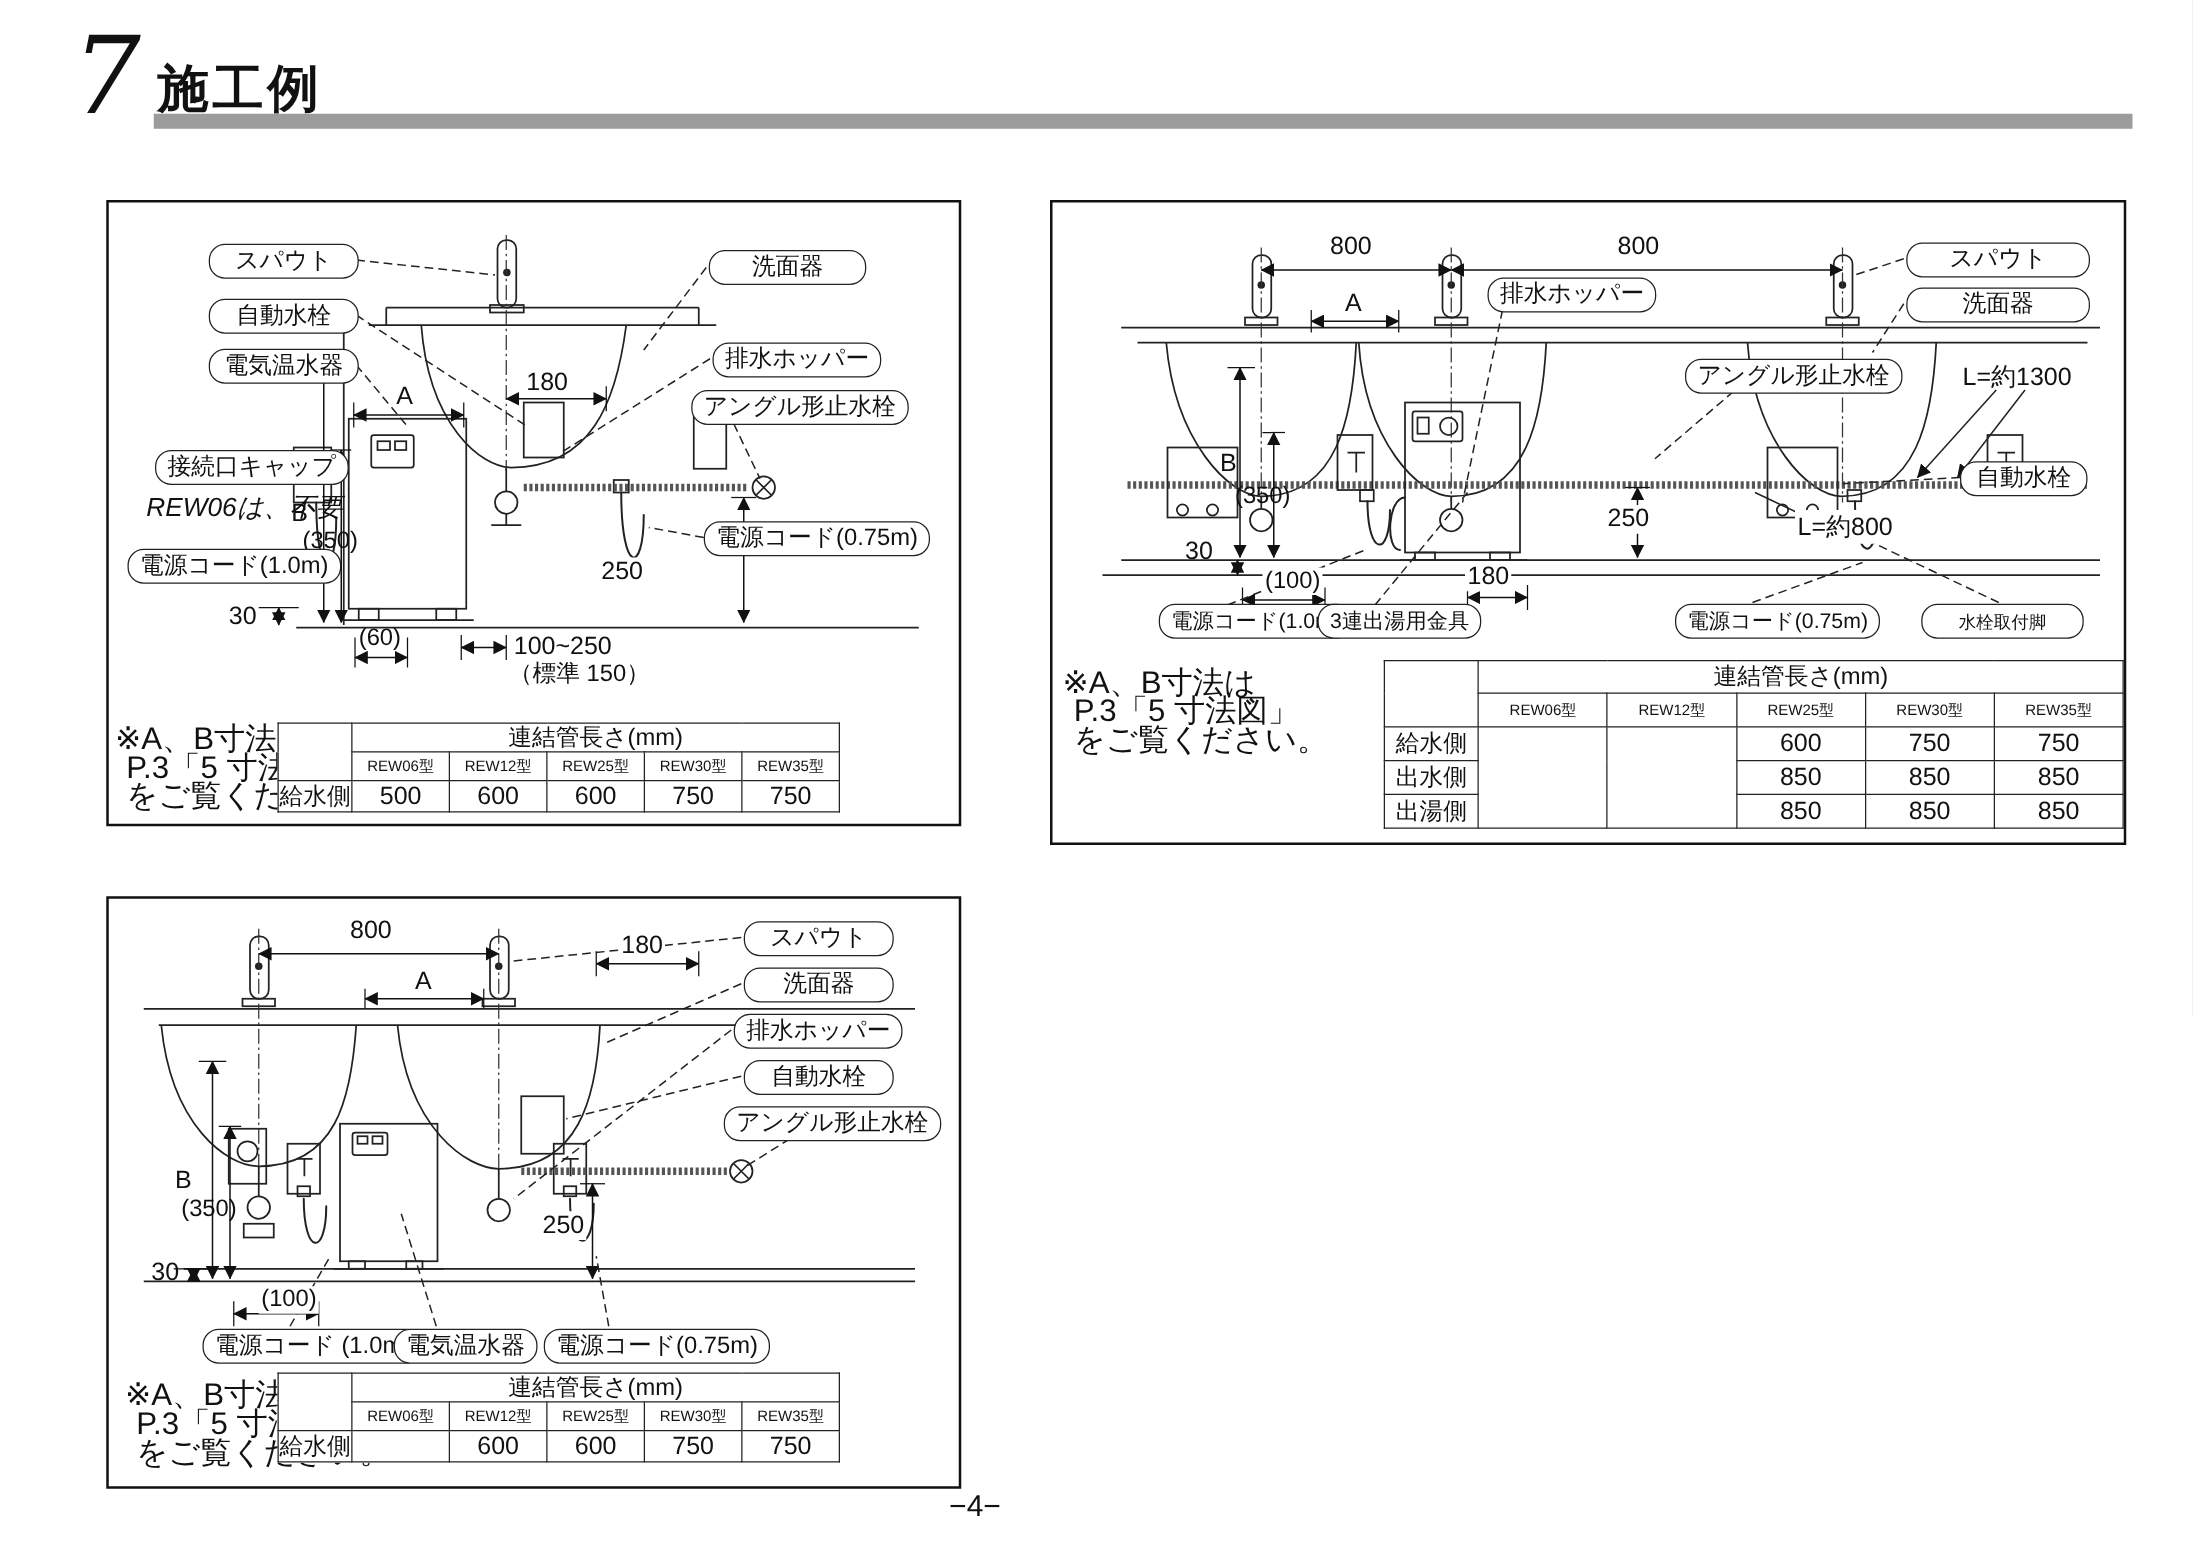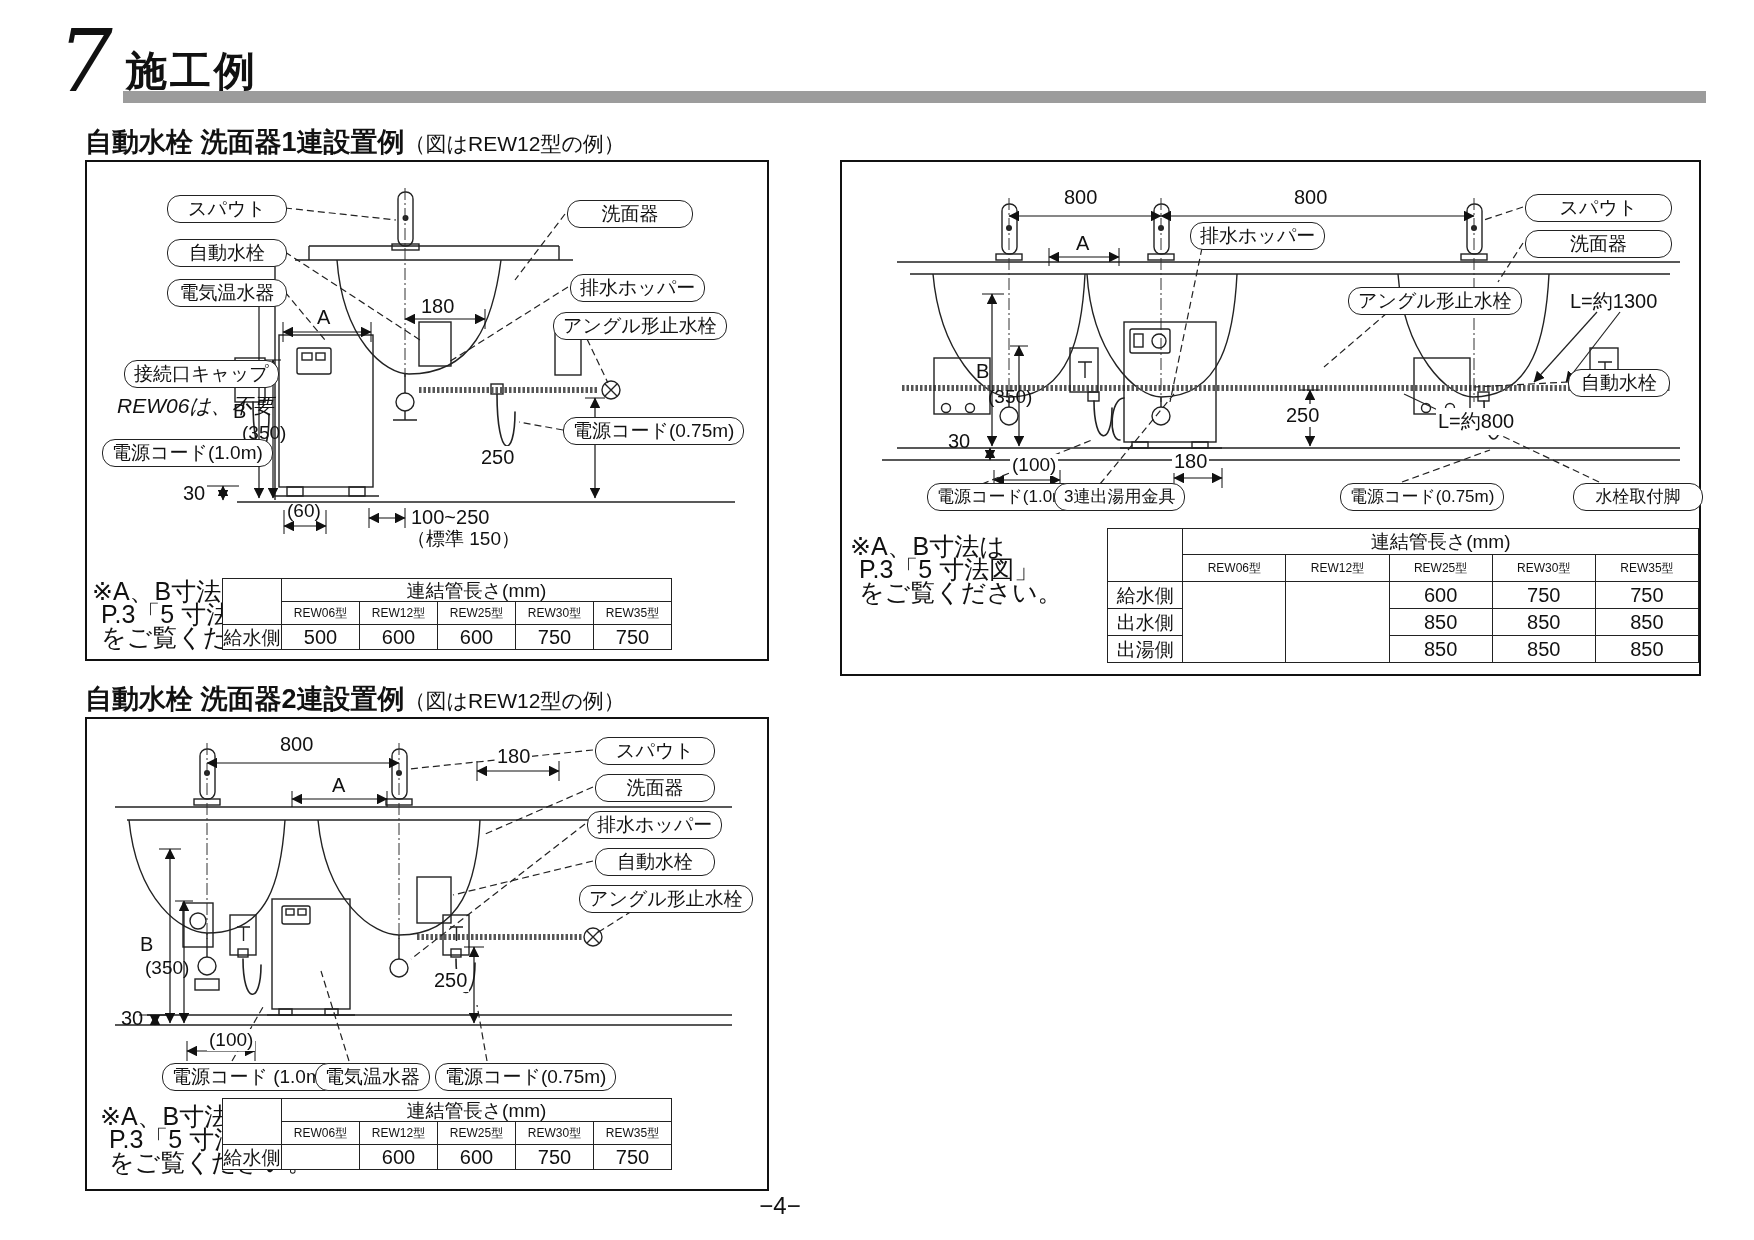--- a/index.html
+++ b/index.html
@@ -47,23 +47,20 @@
 </style>
 </head>
 <body>
 
 <div id="page">
 
   <div id="sec-num">7</div>
   <div id="sec-title">施工例</div>
   <div id="sec-bar"></div>
 
-  <div class="ptitle" style="left:85px;top:124px;">
-    <span class="main">自動水栓 洗面器1連設置例</span><span class="sub">（図はREW12型の例）</span>
-  </div>
 
   <div class="panel" style="left:85px;top:160px;width:680px;height:497px;">
     <svg width="680" height="497" viewBox="0 0 680 497">
       <defs>
         <marker id="arP1" viewBox="0 0 10 10" markerWidth="9" markerHeight="9" refX="9.5" refY="5" orient="auto-start-reverse">
             <path d="M0,0L10,5L0,10z" fill="#111"></path>
           </marker>
       </defs>
       <g>
         <path class="ln" d="M222,84H472M222,84V98M472,84V98M208,98H486"></path>
@@ -286,21 +283,21 @@
     <div class="callout" style="left:348px;top:60px;">排水ホッパー</div>
     <div class="callout" style="left:683px;top:32px;width:127px;">スパウト</div>
     <div class="callout" style="left:683px;top:68px;width:127px;">洗面器</div>
     <div class="callout" style="left:506px;top:125px;">アングル形止水栓</div>
     <div class="dim" style="left:728px;top:126px;">L=約1300</div>
     <div class="callout" style="left:726px;top:207px;width:82px;">自動水栓</div>
     <div class="dim bg" style="left:594px;top:246px;">L=約800</div>
     <div class="callout" style="left:85px;top:321px;font-size:17px;">電源コード(1.0m)</div>
     <div class="callout" style="left:212px;top:321px;font-size:17px;">3連出湯用金具</div>
     <div class="callout" style="left:498px;top:321px;font-size:17px;">電源コード(0.75m)</div>
-    <div class="callout" style="left:695px;top:321px;width:110px;font-size:17px;margin-left:36px;">水栓取付脚</div>
+    <div class="callout" style="left:695px;top:321px;width:110px;font-size:14px;">水栓取付脚</div>
 
     <div class="dim" style="left:222px;top:24px;">800</div>
     <div class="dim" style="left:452px;top:24px;">800</div>
     <div class="dim" style="left:234px;top:70px;">A</div>
     <div class="dim" style="left:134px;top:198px;">B</div>
     <div class="dim" style="left:146px;top:224px;font-size:19px;">(350)</div>
     <div class="dim" style="left:106px;top:268px;">30</div>
     <div class="dim bg" style="left:168px;top:292px;font-size:19px;">(100)</div>
     <div class="dim bg" style="left:442px;top:242px;">250</div>
     <div class="dim bg" style="left:330px;top:288px;">180</div>
@@ -343,23 +340,20 @@
           <td class="rl">出湯側</td>
           <td class="val">850</td>
           <td class="val">850</td>
           <td class="val">850</td>
         </tr>
       </tbody>
         </table>
     </div>
   </div>
 
-  <div class="ptitle" style="left:85px;top:681px;">
-    <span class="main">自動水栓 洗面器2連設置例</span><span class="sub">（図はREW12型の例）</span>
-  </div>
 
   <div class="panel" style="left:85px;top:717px;width:680px;height:470px;">
     <svg width="680" height="470" viewBox="0 0 680 470">
       <defs>
         <marker id="arP3" viewBox="0 0 10 10" markerWidth="9" markerHeight="9" refX="9.5" refY="5" orient="auto-start-reverse">
             <path d="M0,0L10,5L0,10z" fill="#111"></path>
           </marker>
       </defs>
       <g>
         <path class="ln" d="M28,88H645M40,101H632"></path>

